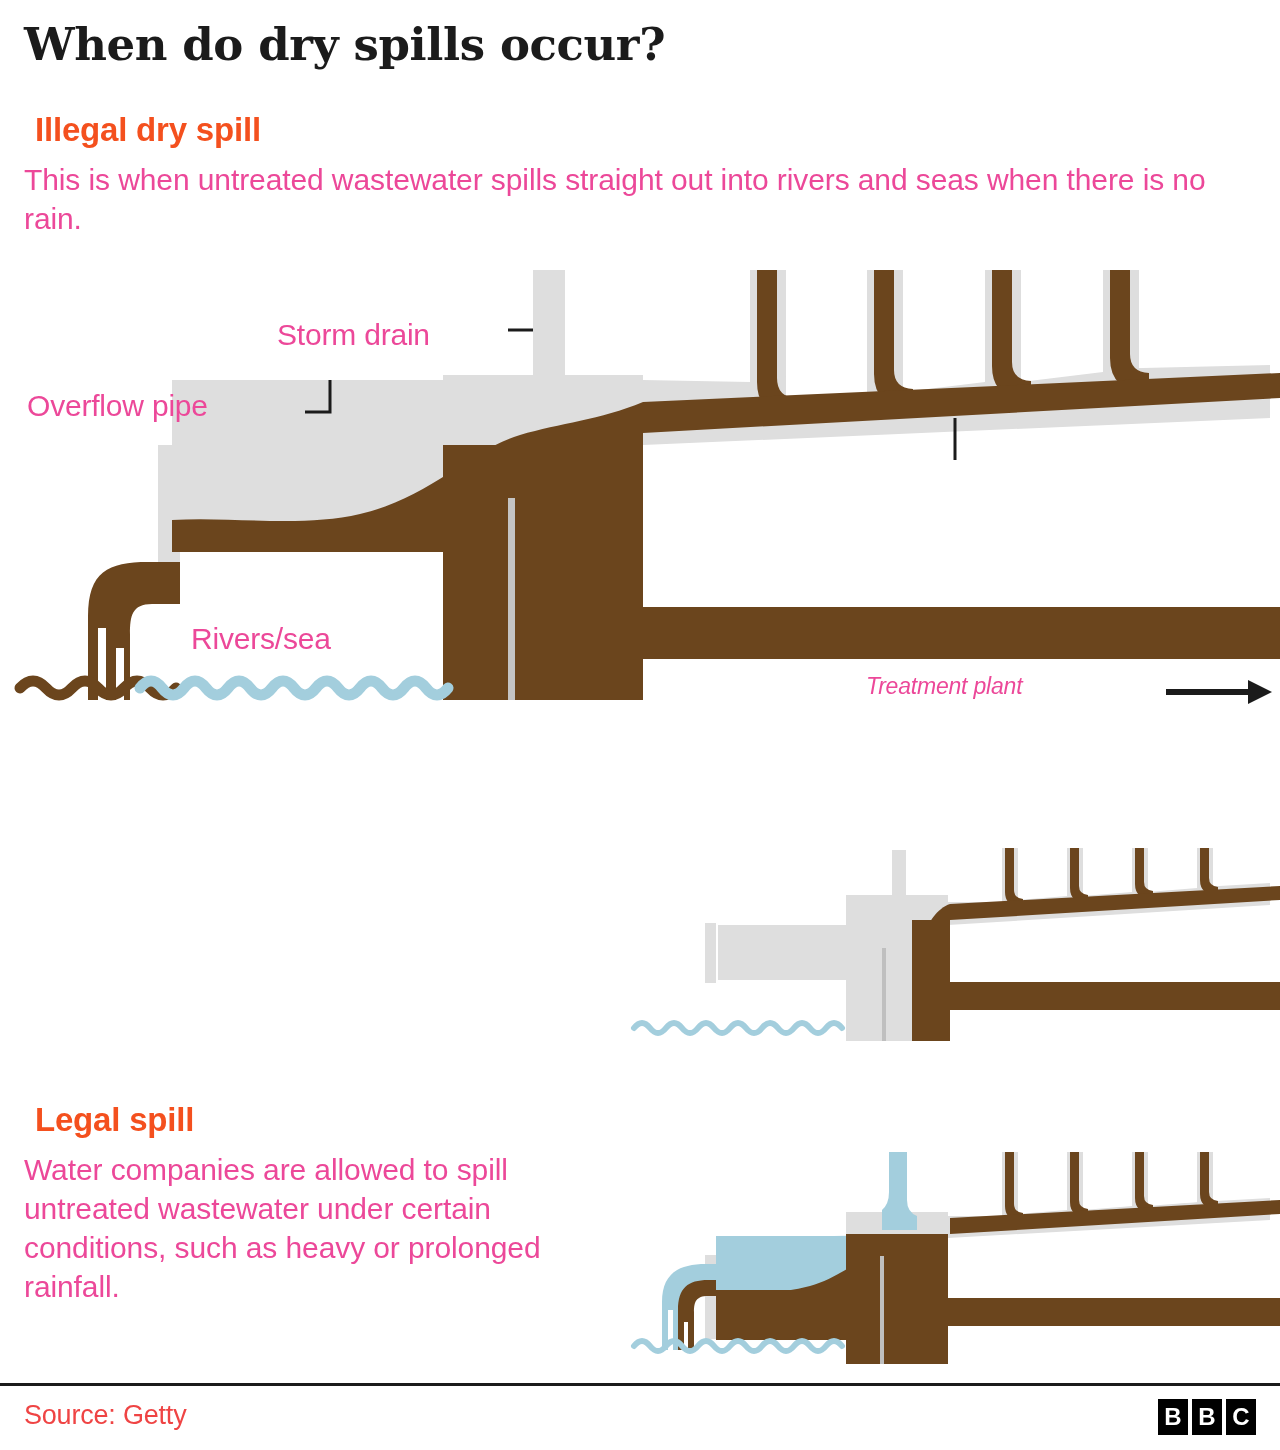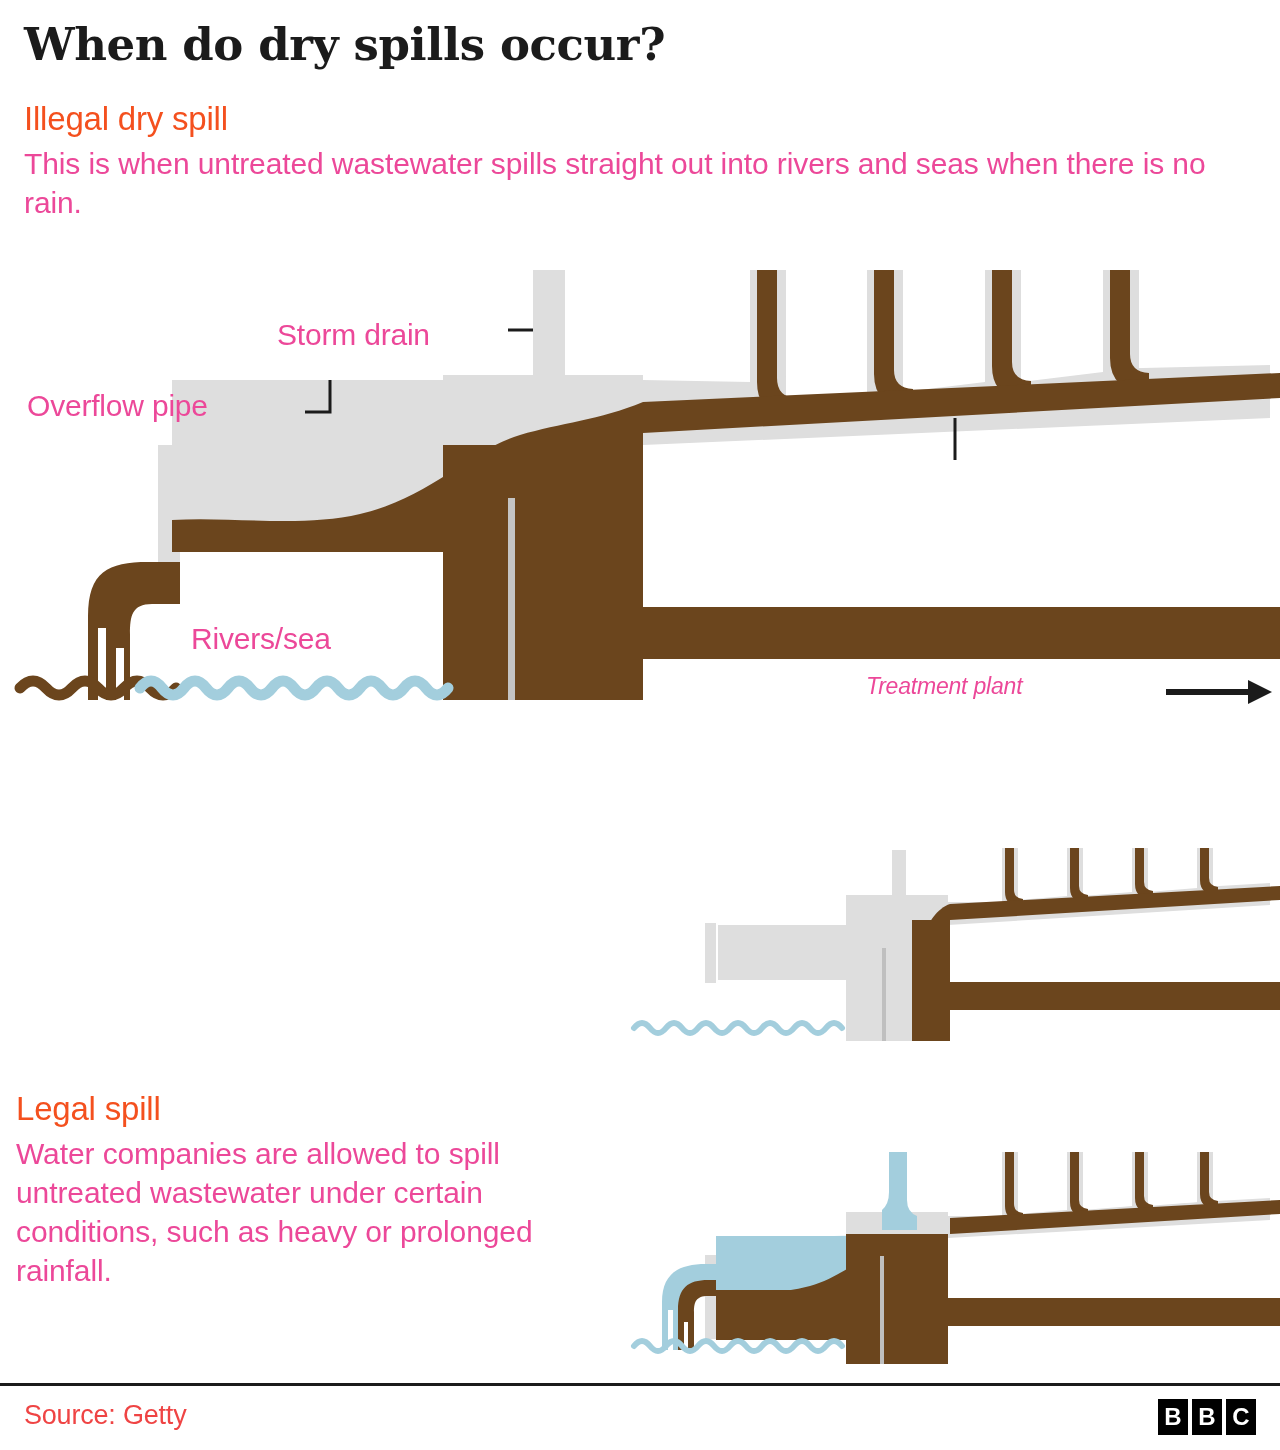--- a/index.html
+++ b/index.html
@@ -12,31 +12,31 @@
   .page{position:relative;width:1280px;height:1016px;}
 
   
   .title{
     position:absolute;left:24px;top:18px;
     font-family:"DejaVu Serif","Liberation Serif",serif;
     font-size:45px;font-weight:700;color:#1b1b1b;
     letter-spacing:-0.4px;white-space:nowrap;
   }
   .kicker{
-    font-size:33px;font-weight:400;color:#f4501e;
-    letter-spacing:-0.2px;margin:0;line-height:1.15;
+    font-size:33px;font-weight:700;color:#f4501e;
+    letter-spacing:-0.2px;margin:11px;line-height:1.15;
   }
   .body-text{
     font-size:30px;color:#ec4899;line-height:1.30;margin:6px 0 0 0;
     letter-spacing:-0.1px;
   }
 
   #sec1-text{position:absolute;left:24px;top:100px;width:1215px;}
   #sec2-text{position:absolute;left:24px;top:792px;width:585px;}
-  #sec3-text{position:absolute;left:16px;top:1090px;width:590px;}
+  #sec3-text{position:absolute;left:24px;top:1090px;width:590px;}
 
   
   .diagram{position:absolute;}
   #diagram-main{left:0px;top:270px;width:1280px;height:460px;}
   #diagram-normal{left:620px;top:830px;width:660px;height:230px;}
   #diagram-legal{left:620px;top:1130px;width:660px;height:240px;}
   .diagram svg{display:block;width:100%;height:100%;}
 
   
   .dlabel{

